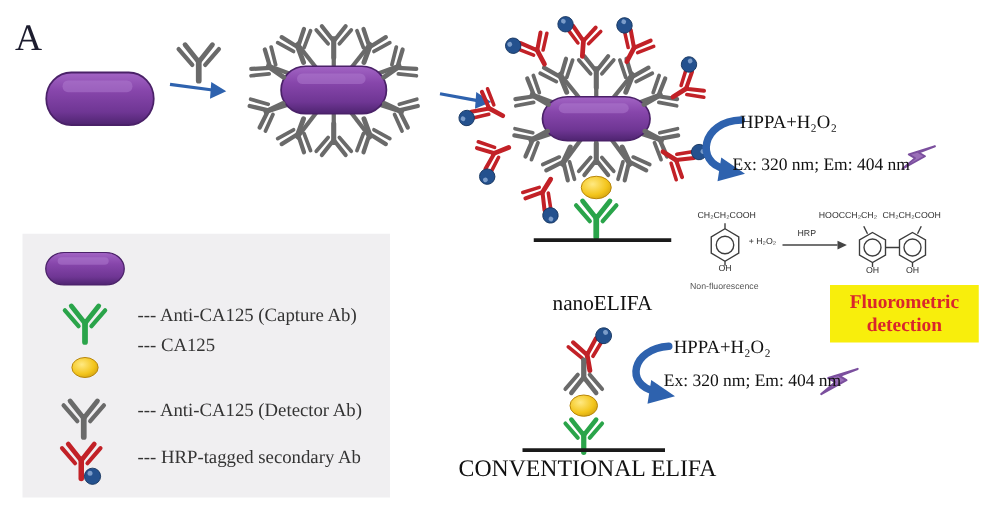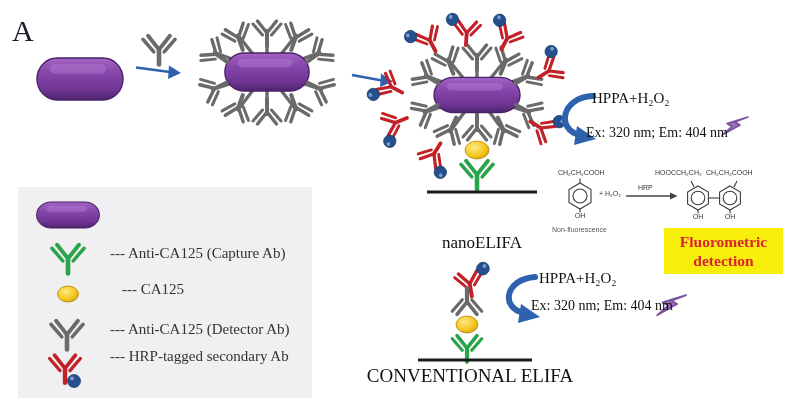--- a/index.html
+++ b/index.html
@@ -235,26 +235,26 @@
 
   <div id="detect-box" class="abs">
     <div>Fluorometric</div>
     <div>detection</div>
   </div>
 
   <div class="abs leg-row" style="top:233px;">
     <span style="width:92px;"></span>
     <span class="leg-label">--- Anti-CA125 (Capture Ab)</span>
   </div>
-  <div class="abs leg-row" style="top:269px;padding-left:12px;">
+  <div class="abs leg-row" style="top:257px;">
     <span style="width:92px;"></span>
     <span class="leg-label">--- CA125</span>
   </div>
   <div class="abs leg-row" style="top:309px;text-align:center;">
     <span style="width:92px;"></span>
     <span class="leg-label">--- Anti-CA125 (Detector Ab)</span>
   </div>
-  <div class="abs leg-row" style="top:336px;">
+  <div class="abs leg-row" style="top:346px;">
     <span style="width:92px;"></span>
     <span class="leg-label">--- HRP-tagged secondary Ab</span>
   </div>
 
 </div>
 
 </body></html>

